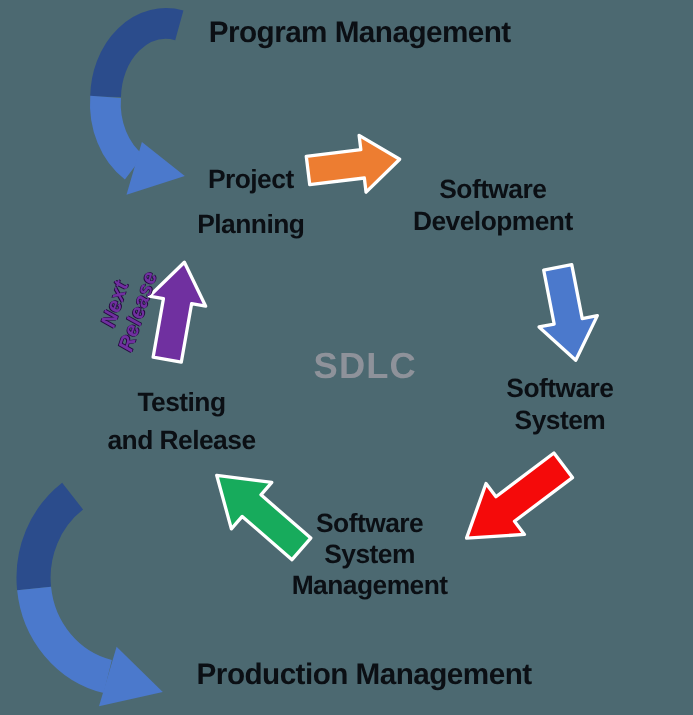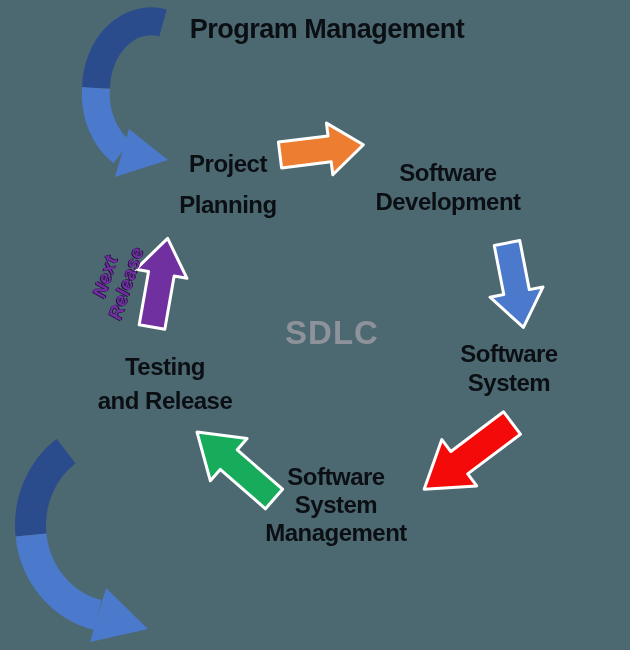--- a/index.html
+++ b/index.html
@@ -85,13 +85,14 @@
     <div>and Release</div>
   </div>
 
   <div class="label sdlc" style="left: 332px; top: 314px; color: rgb(142, 146, 154);">SDLC</div>
 
   <div class="next-release" style="color: rgb(112, 48, 160);">
     <div>Next</div>
     <div>Release</div>
   </div>
 
+  <div class="label title" style="left:331px;top:598px;">Production Management</div>
 </div>
 
 </body></html>

